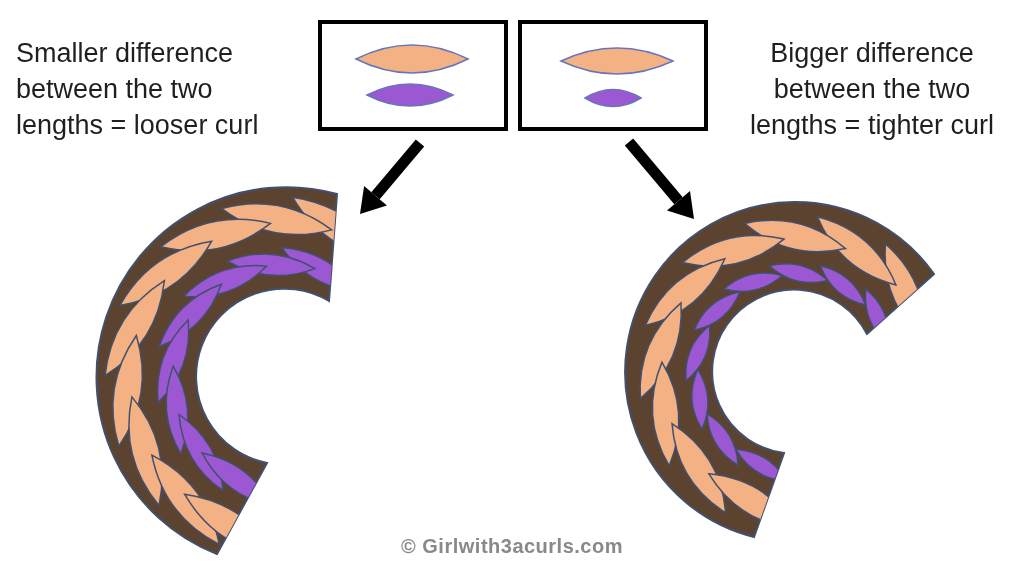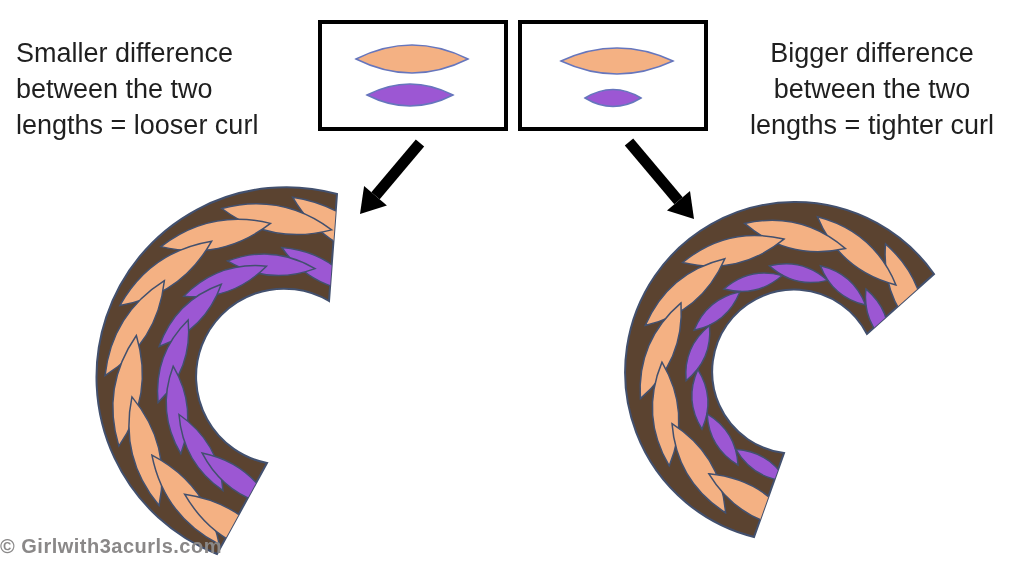--- a/index.html
+++ b/index.html
@@ -14,21 +14,21 @@
     overflow:hidden;
   }
   .canvas{position:absolute;left:0;top:0;}
   .caption{
     position:absolute;top:19px;color:var(--text);
     font-size:27px;line-height:36px;white-space:pre-line;margin-top:16px;
   }
   .caption.left{left:16px;width:300px;}
   .caption.right{left:722px;width:300px;text-align:center;}
   .credit{
-    position:absolute;left:0;right:0;top:535px;
+    position:absolute;left:0;right:0;top:535px;text-align:center;
     color:var(--credit-text);font-size:20px;font-weight:bold;letter-spacing:.5px;
   }
   .comparison-box{fill:#ffffff;stroke:var(--box-border);stroke-width:4;}
   .box-strand-top{fill:var(--strand-top);stroke:var(--box-outline);stroke-width:1.5;}
   .box-strand-bottom{fill:var(--strand-bottom);stroke:var(--box-outline);stroke-width:1.5;}
   .curl-band{fill:var(--hair-body);stroke:var(--curl-outline);stroke-width:2;}
   .strand-top{fill:var(--strand-top);stroke:var(--curl-outline);stroke-width:1.5;}
   .strand-bottom{fill:var(--strand-bottom);stroke:var(--curl-outline);stroke-width:1.5;}
   .arrow-line{stroke:var(--arrow);stroke-width:11;}
   .arrow-head{fill:var(--arrow);}

